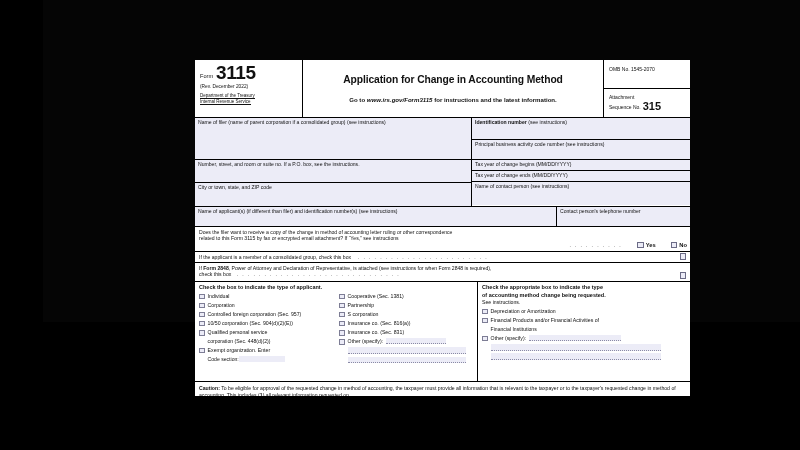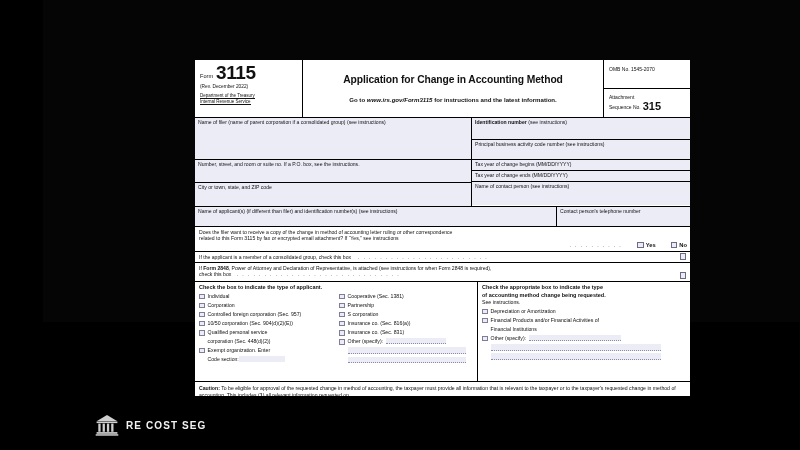--- a/index.html
+++ b/index.html
@@ -47,22 +47,22 @@
   }
   .formno{display:flex;align-items:flex-end;gap:3px;}
   .formno .lbl{font-size:5.6px;padding-bottom:1.5px;}
   .formno .num{font-size:19px;font-weight:bold;line-height:.86;letter-spacing:-.4px;}
   .rev{font-size:4.8px;margin-top:2.5px;}
   .dept{font-size:4.5px;margin-top:3px;line-height:1.18;}
   .dept .u{border-bottom:.5px solid #111;display:inline-block;}
 
   .hdr-mid{
     flex:1;border-right:1.6px solid #000;
-    display:flex;flex-direction:column;justify-content:center;
-    align-items:center;text-align:center;padding:3px 6px;
+    display:flex;flex-direction:column;
+    align-items:center;text-align:center;padding:14px 6px;
   }
   .hdr-title{font-size:10.3px;font-weight:bold;letter-spacing:-.1px;}
   .hdr-sub{font-size:6.1px;font-weight:bold;margin-top:9px;}
   .hdr-sub i{font-style:italic;}
 
   .hdr-right{width:86px;display:flex;flex-direction:column;}
   .omb{height:50%;border-bottom:1px solid #000;padding:6px 4px 0 5px;font-size:5px;}
   .attach{height:50%;padding:5px 4px 0 5px;font-size:5px;line-height:1.25;position:relative;}
   .attach .seq{font-size:11px;font-weight:bold;vertical-align:-1px;margin-left:2px;}
 
@@ -328,29 +328,14 @@
       </div>
     </div>
 
     <div class="caution">
       <b>Caution:</b><span> To be eligible for approval of the requested change in method of accounting, the taxpayer must provide all information that is</span>
       <span>relevant to the taxpayer or to the taxpayer's requested change in method of accounting. This includes (</span><b>1</b><span>) all relevant information requested on</span>
     </div>
 
   </div>
 
-  <div class="brand">
-    <svg class="brand-mark" viewBox="0 0 24 24" aria-hidden="true">
-      <g fill="#cfcfcf">
-        <polygon points="12,2 22.4,8.2 1.6,8.2"></polygon>
-        <rect x="1.6" y="8.6" width="20.8" height="1.5"></rect>
-        <rect x="3.3" y="10.6" width="2.3" height="8.2"></rect>
-        <rect x="7.6" y="10.6" width="2.3" height="8.2"></rect>
-        <rect x="11.9" y="10.6" width="2.3" height="8.2"></rect>
-        <rect x="16.2" y="10.6" width="2.3" height="8.2"></rect>
-        <rect x="1.6" y="19.1" width="20.8" height="1.7"></rect>
-        <rect x="0.7" y="21.2" width="22.6" height="1.5"></rect>
-      </g>
-    </svg>
-    <span class="brand-text">RE COST SEG</span>
-  </div>
 
 </div>
 
 </body></html>

